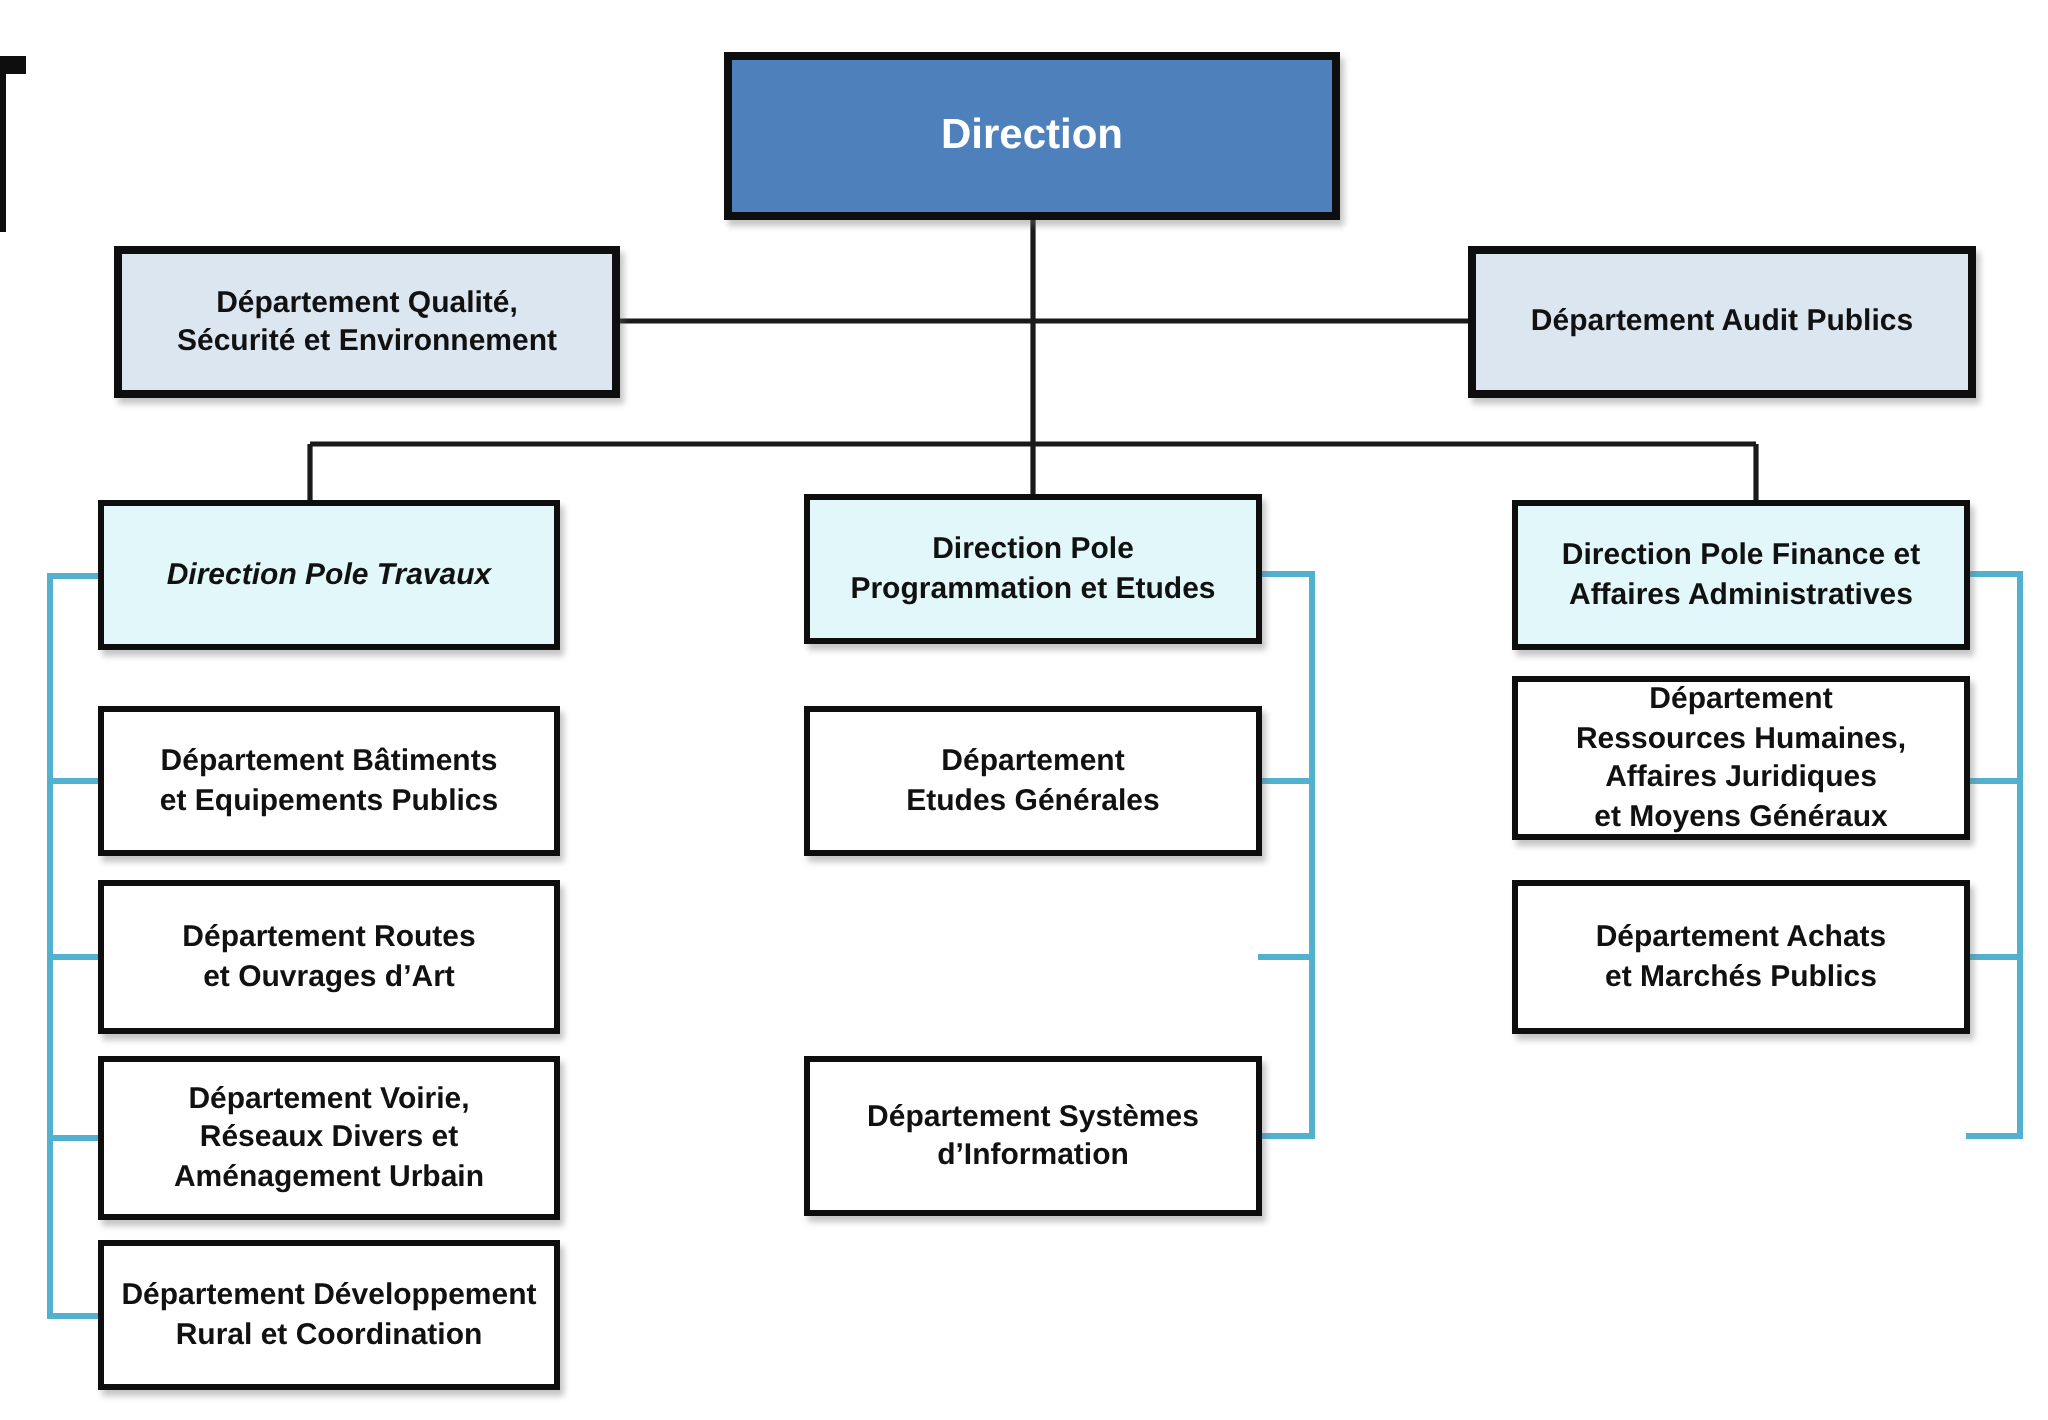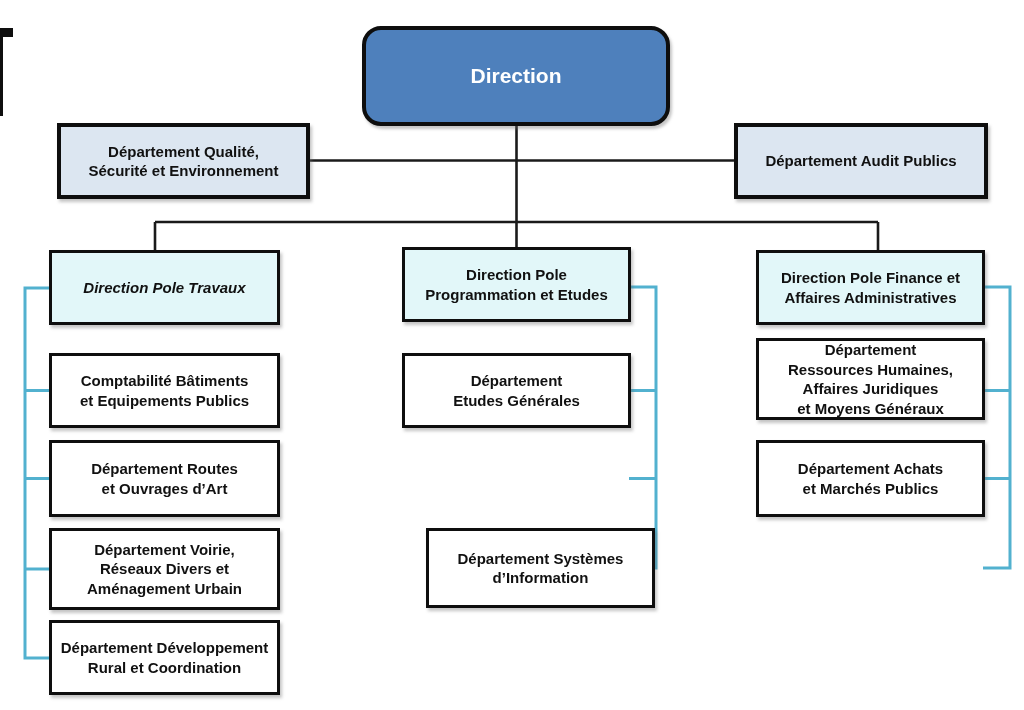--- a/index.html
+++ b/index.html
@@ -87,21 +87,21 @@
     <g>
       <polyline class="cyan-line" points="983,287 1010,287 1010,568 983,568"></polyline>
       <line class="cyan-line" x1="1010" y1="390.5" x2="983" y2="390.5"></line>
       <line class="cyan-line" x1="1010" y1="478.5" x2="983" y2="478.5"></line>
     </g>
   </svg>
 
   <div class="edge-artifact" style="left:0; top:28px; width:13px; height:9px;"></div>
   <div class="edge-artifact" style="left:0; top:28px; width:3px; height:88px;"></div>
 
-  <div class="node root" style="left:362px; top:26px; width:308px; height:100px;border-radius:19px;">
+  <div class="node root" style="left:362px; top:26px; width:308px; height:84px;">
     <span class="lbl">Direction</span>
   </div>
 
   <div class="node staff" style="left:57px; top:123px; width:253px; height:76px;">
     <span class="lbl">Département Qualité, Sécurité et Environnement</span>
   </div>
   <div class="node staff" style="left:734px; top:123px; width:254px; height:76px;">
     <span class="lbl">Département Audit Publics</span>
   </div>
 
@@ -109,36 +109,36 @@
     <span class="lbl">Direction Pole Travaux</span>
   </div>
   <div class="node pole" style="left:402px; top:247px; width:229px; height:75px;">
     <span class="lbl">Direction Pole Programmation et Etudes</span>
   </div>
   <div class="node pole" style="left:756px; top:250px; width:229px; height:75px;">
     <span class="lbl">Direction Pole Finance et Affaires Administratives</span>
   </div>
 
   <div class="node dept" style="left:49px; top:353px; width:231px; height:75px;">
-    <span class="lbl">Comptabilité Bâtiments et Equipements Publics</span>
+    <span class="lbl">Département Bâtiments et Equipements Publics</span>
   </div>
   <div class="node dept" style="left:49px; top:440px; width:231px; height:77px;">
     <span class="lbl">Département Routes et Ouvrages d’Art</span>
   </div>
   <div class="node dept w-narrow" style="left:49px; top:528px; width:231px; height:82px;">
     <span class="lbl">Département Voirie, Réseaux Divers et Aménagement Urbain</span>
   </div>
   <div class="node dept" style="left:49px; top:620px; width:231px; height:75px;">
     <span class="lbl">Département Développement Rural et Coordination</span>
   </div>
 
   <div class="node dept" style="left:402px; top:353px; width:229px; height:75px;">
     <span class="lbl">Département Etudes Générales</span>
   </div>
-  <div class="node dept" style="left:426px; top:528px; width:229px; height:80px;">
+  <div class="node dept" style="left:402px; top:528px; width:229px; height:80px;">
     <span class="lbl">Département Systèmes d’Information</span>
   </div>
 
   <div class="node dept" style="left:756px; top:338px; width:229px; height:82px;">
     <span class="lbl">Département Ressources Humaines, Affaires Juridiques et Moyens Généraux</span>
   </div>
   <div class="node dept" style="left:756px; top:440px; width:229px; height:77px;">
     <span class="lbl">Département Achats et Marchés Publics</span>
   </div>
 

